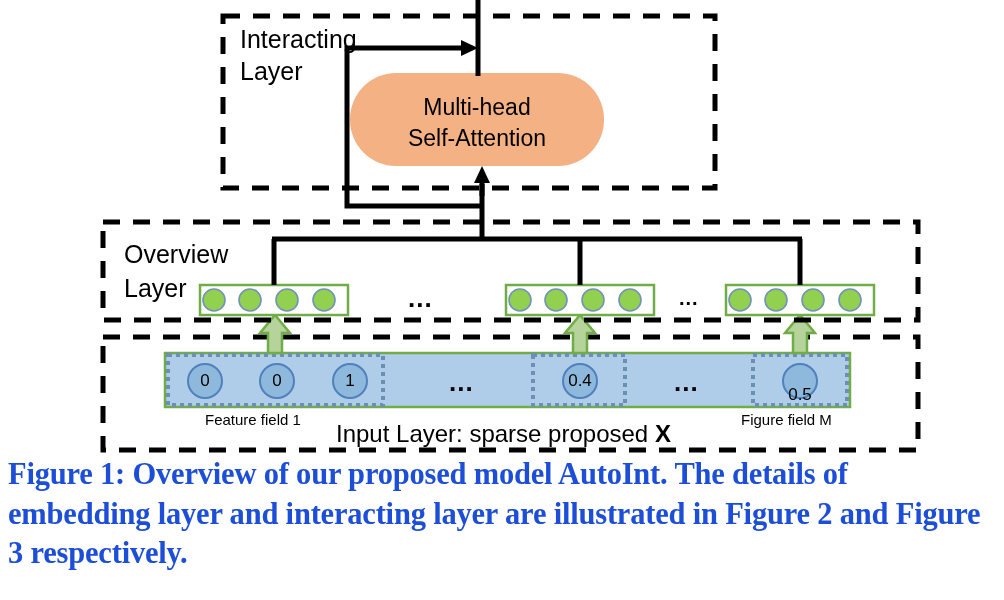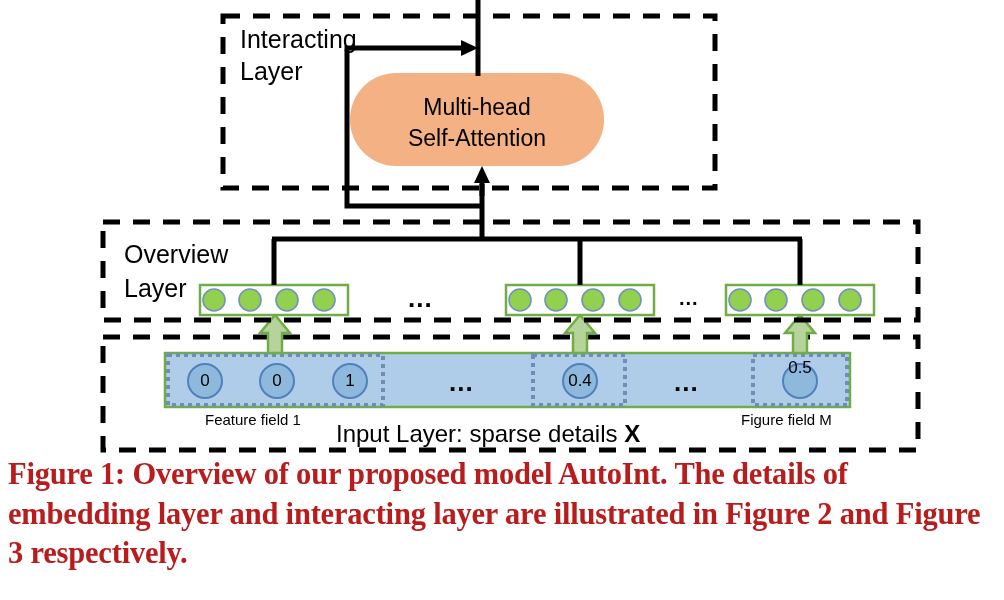--- a/index.html
+++ b/index.html
@@ -70,21 +70,21 @@
   #caption {
     position: absolute;
     left: 8px;
     top: 455px;
     width: 988px;
     font-family: "Liberation Serif", serif;
     font-weight: bold;
     font-size: 30.5px;
     line-height: 1.30;
     letter-spacing: -0.2px;
-    color: #b91c1c;
+    color: #1d4ed8;
   }
 </style>
 </head>
 <body>
 
 <div id="figure">
 
   <svg id="diagram" viewBox="0 0 1004 460">
 
     <rect x="103" y="337" width="815" height="113" fill="none" stroke="#000000" stroke-width="5" stroke-dasharray="17,13" stroke-linecap="butt"></rect>
@@ -177,27 +177,27 @@
   <div class="lbl lbl-layer" style="left:124px; top:240px;">Overview</div>
   <div class="lbl lbl-layer" style="left:124px; top:274px;">Layer</div>
 
   <div class="lbl ell" style="left:408px; top:283px;">...</div>
   <div class="lbl ell-sm" style="left:679px; top:287px;">...</div>
 
   <div class="cellnum" style="left:185px; top:371px; width:40px;">0</div>
   <div class="cellnum" style="left:257px; top:371px; width:40px;">0</div>
   <div class="cellnum" style="left:330px; top:371px; width:40px;">1</div>
   <div class="cellnum" style="left:556px; top:371px; width:48px;">0.4</div>
-  <div class="cellnum" style="left:776px; top:358px; width:48px;">0.5</div>
+  <div class="cellnum" style="left:776px; top:385px; width:48px;">0.5</div>
 
   <div class="lbl ell" style="left:449px; top:367px;">...</div>
   <div class="lbl ell" style="left:674px; top:367px;">...</div>
 
   <div class="lbl lbl-field" style="left:205px; top:411px;">Feature field 1</div>
   <div class="lbl lbl-field" style="left:741px; top:411px;">Figure field M</div>
 
   <div class="lbl lbl-input" style="left:336px; top:420px;">
-    <span>Input Layer: sparse details </span><b>X</b>
+    <span>Input Layer: sparse proposed </span><b>X</b>
   </div>
 
   <div id="caption">Figure 1: Overview of our proposed model AutoInt. The details of embedding layer and interacting layer are illustrated in Figure 2 and Figure 3 respectively.</div>
 
 </div>
 
 </body></html>

